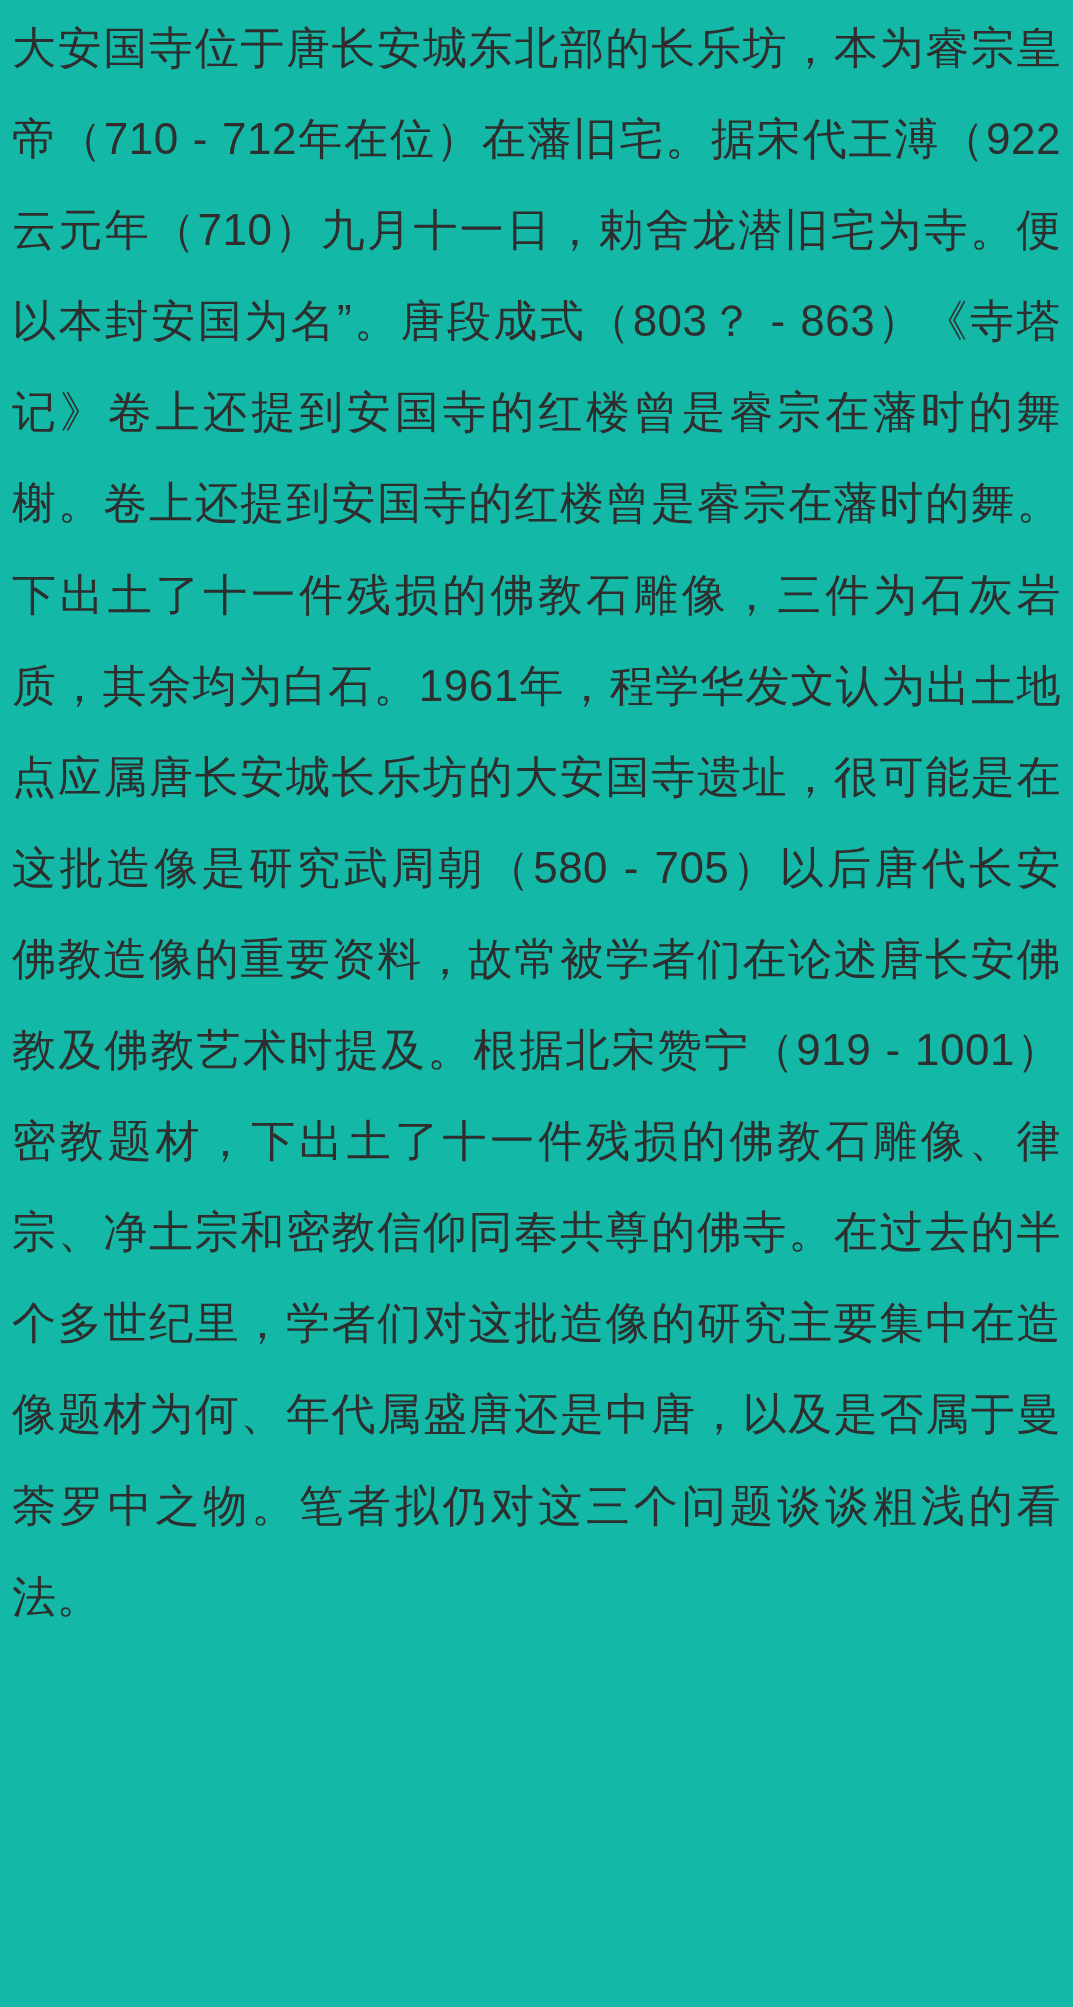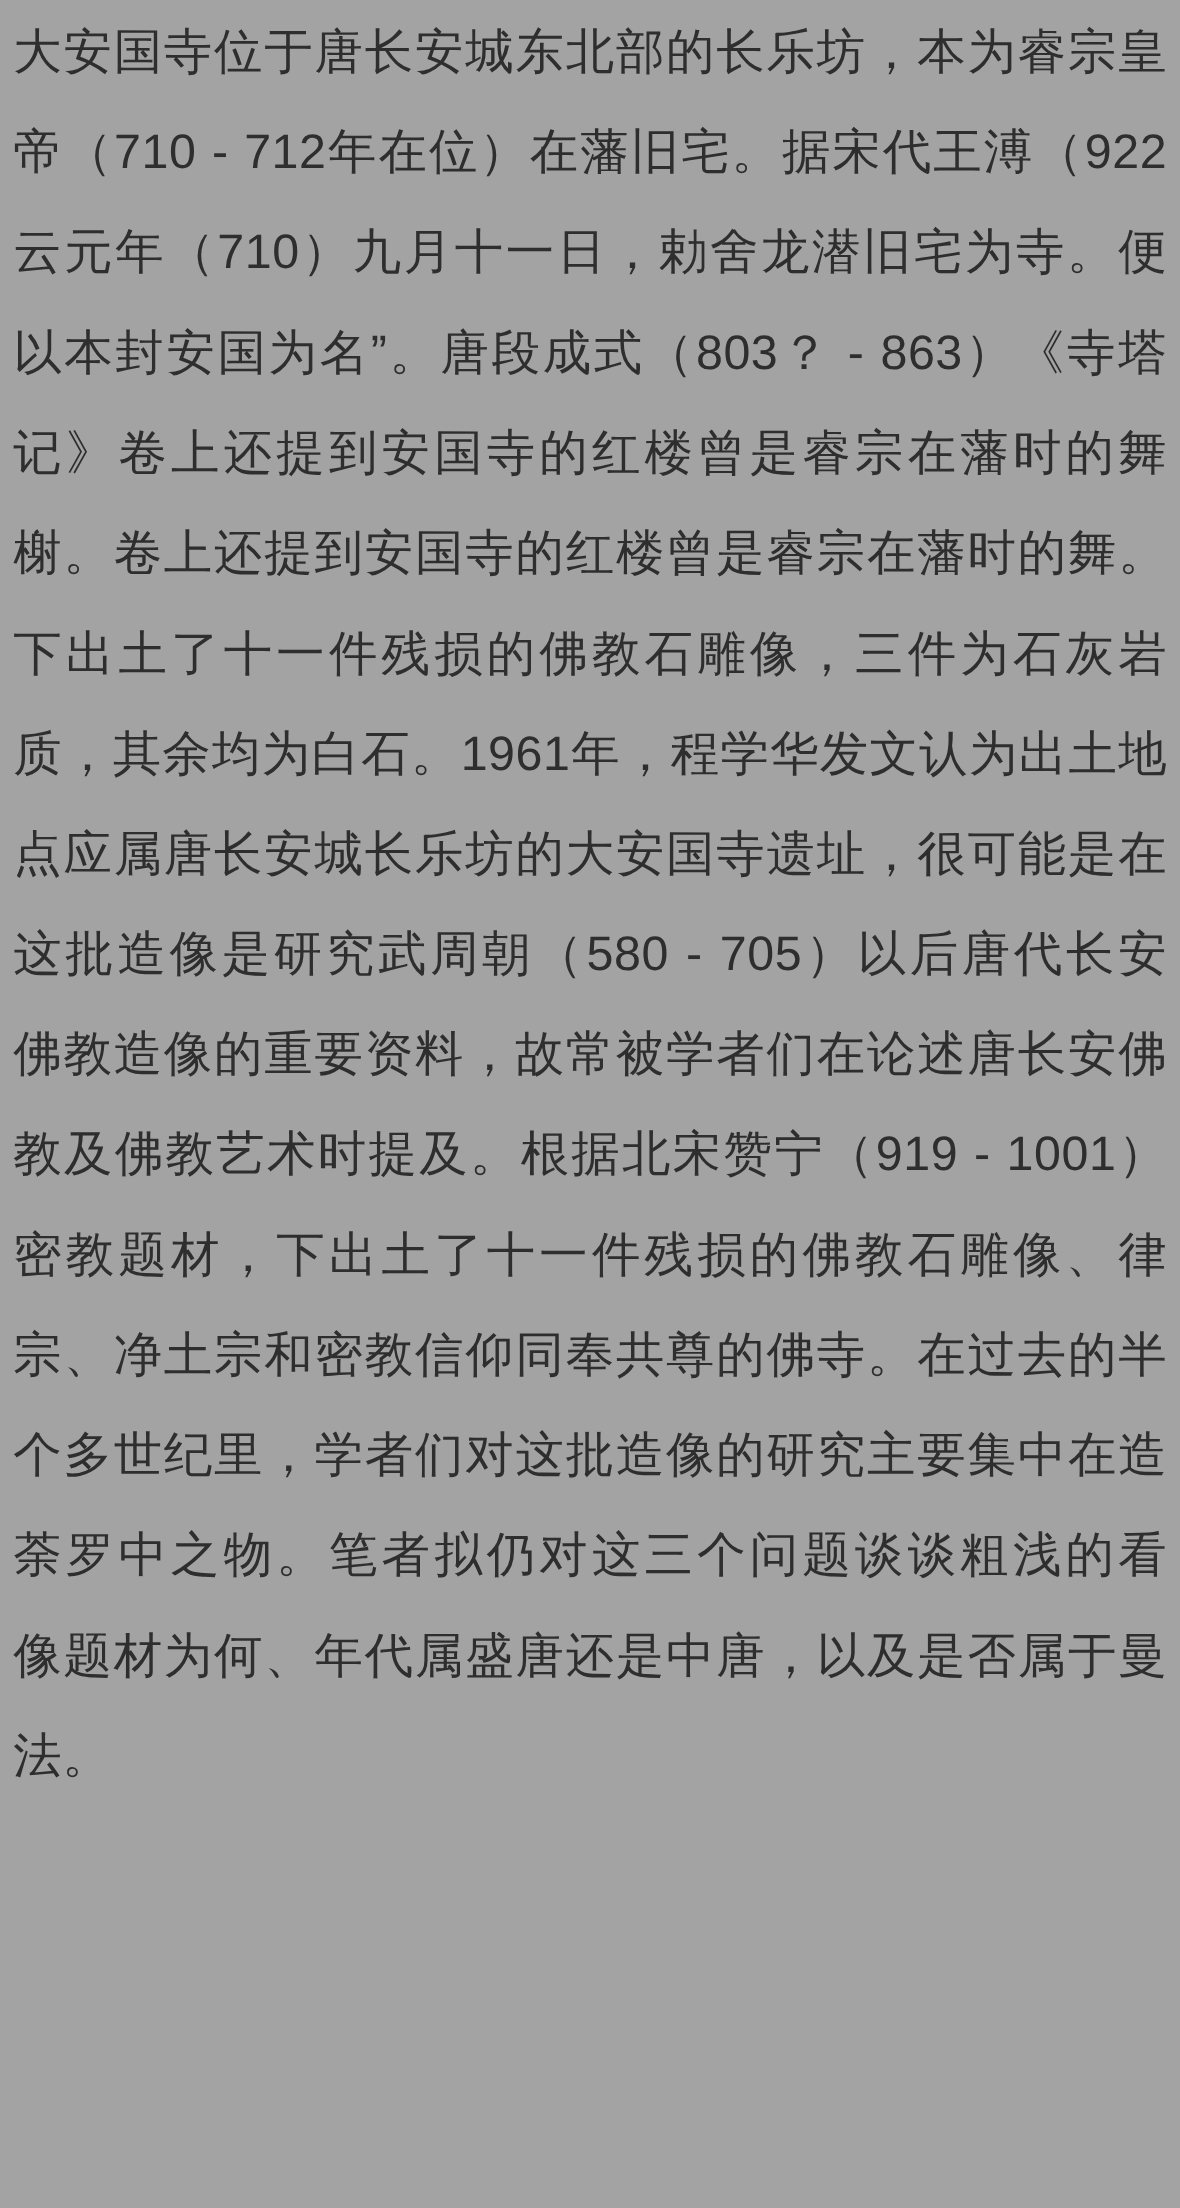--- a/index.html
+++ b/index.html
@@ -5,21 +5,21 @@
   html, body {
     margin: 0;
     padding: 0;
     background: #ffffff;
   }
   .page {
     width: 1073px;
     height: 2007px;
     box-sizing: border-box;
     padding: 2px 12px 0 12px;
-    background: #a3a3a3;
+    background: #14b8a6;
     overflow: hidden;
     font-family: "Liberation Sans", sans-serif;
   }
   .line {
     height: 91.1px;
     line-height: 91.1px;
     font-size: 44px;
     color: #2e2e2e;
     white-space: nowrap;
     text-align: justify;
@@ -46,17 +46,17 @@
     <div class="line">榭。卷上还提到安国寺的红楼曾是睿宗在藩时的舞。</div>
     <div class="line">下出土了十一件残损的佛教石雕像，三件为石灰岩</div>
     <div class="line">质，其余均为白石。1961年，程学华发文认为出土地</div>
     <div class="line">点应属唐长安城长乐坊的大安国寺遗址，很可能是在</div>
     <div class="line">这批造像是研究武周朝（580 - 705）以后唐代长安</div>
     <div class="line">佛教造像的重要资料，故常被学者们在论述唐长安佛</div>
     <div class="line">教及佛教艺术时提及。根据北宋赞宁（919 - 1001）</div>
     <div class="line">密教题材，下出土了十一件残损的佛教石雕像、律</div>
     <div class="line">宗、净土宗和密教信仰同奉共尊的佛寺。在过去的半</div>
     <div class="line">个多世纪里，学者们对这批造像的研究主要集中在造</div>
+    <div class="line">像题材为何、年代属盛唐还是中唐，以及是否属于曼</div>
     <div class="line">荼罗中之物。笔者拟仍对这三个问题谈谈粗浅的看</div>
-    <div class="line">像题材为何、年代属盛唐还是中唐，以及是否属于曼</div>
     <div class="line last">法。</div>
   </article>
 </main>
 
 </body></html>

